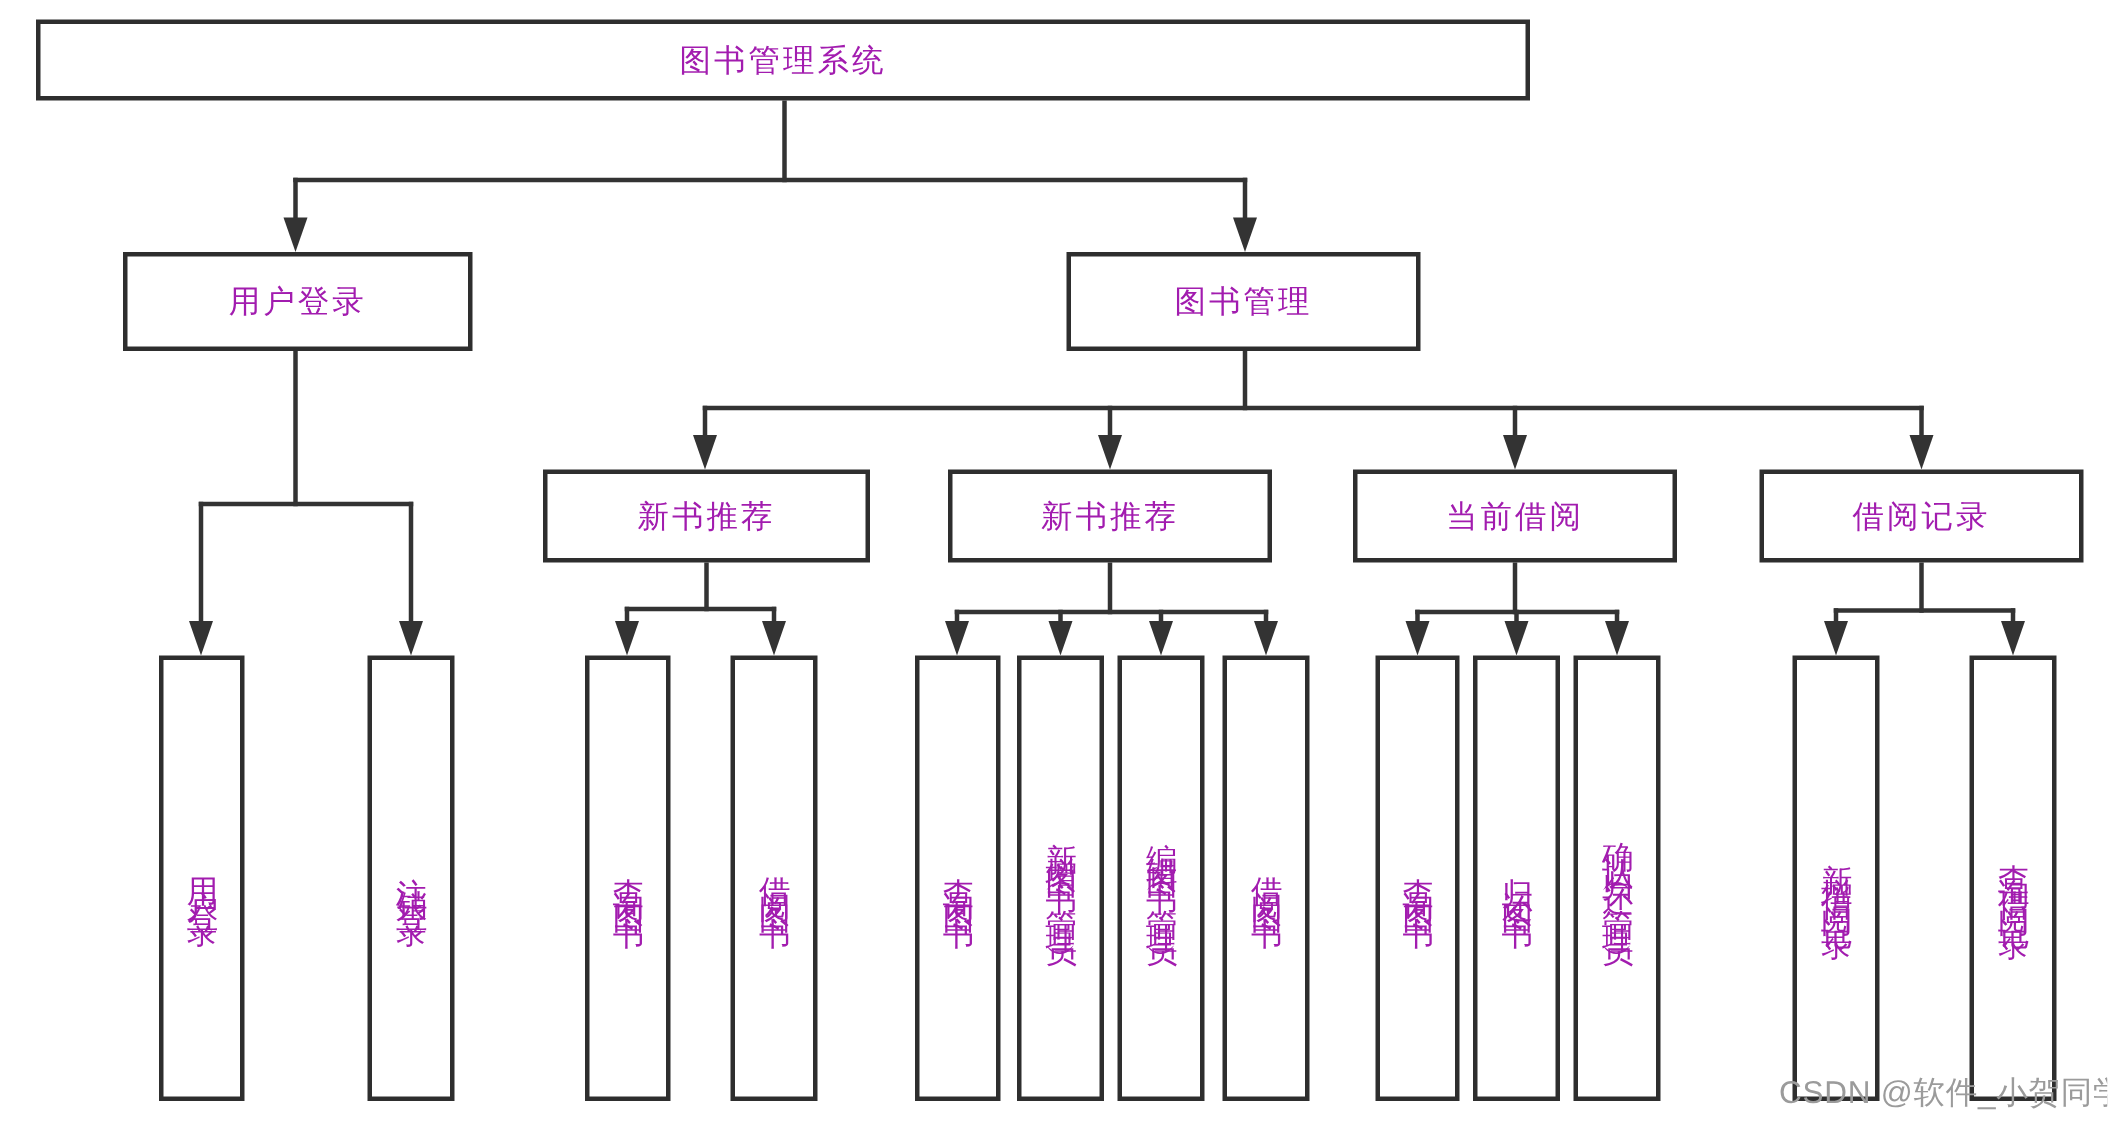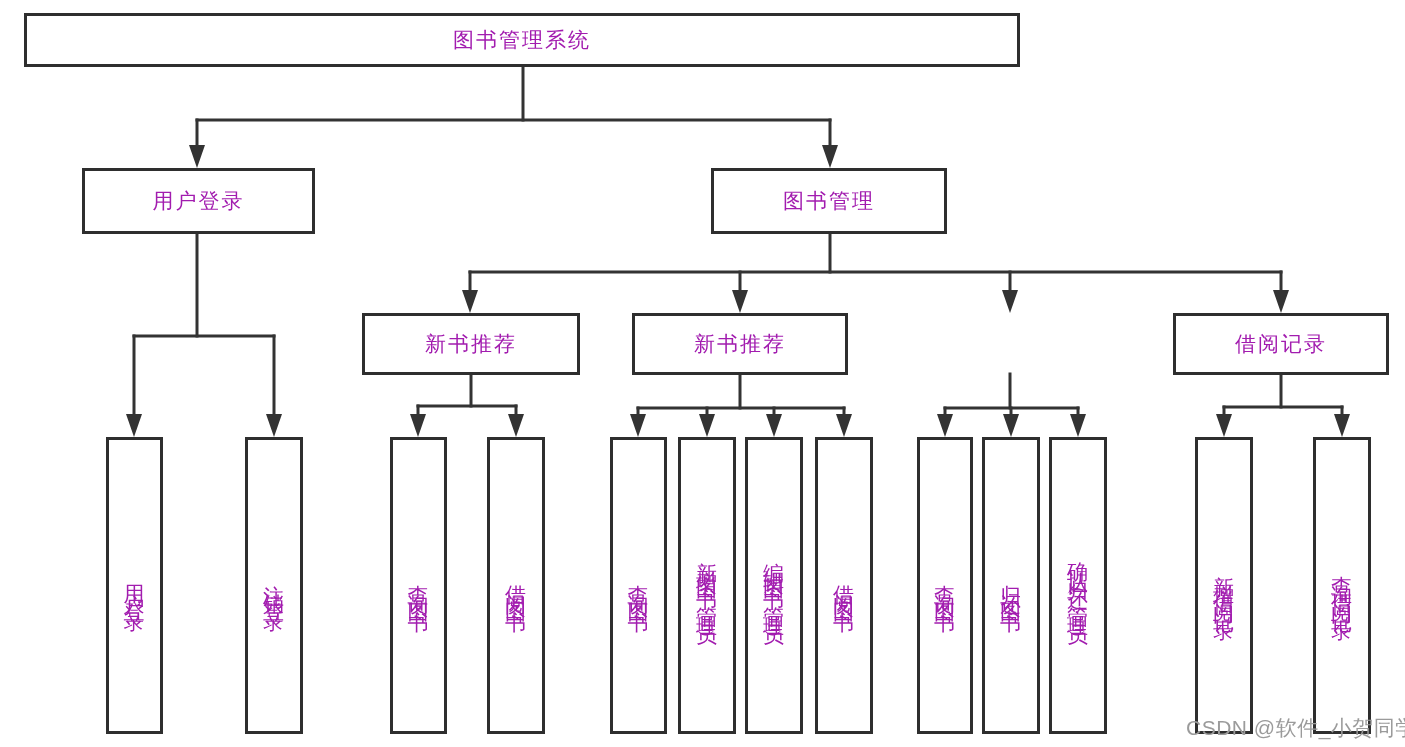--- a/index.html
+++ b/index.html
@@ -110,20 +110,21 @@
       <polygon points="1334,414 1350,414 1342,437" fill="#333333"></polygon>
     </svg>
 
   <div class="node h" style="left:24px; top:13px; width:996px; height:54px;">图书管理系统</div>
 
   <div class="node h" style="left:82px; top:168px; width:233px; height:66px;">用户登录</div>
   <div class="node h" style="left:711px; top:168px; width:236px; height:66px;">图书管理</div>
 
   <div class="node h" style="left:362px; top:313px; width:218px; height:62px;text-align:right;">新书推荐</div>
   <div class="node h" style="left:632px; top:313px; width:216px; height:62px;">新书推荐</div>
+  <div class="node h" style="left:902px; top:313px; width:216px; height:62px;">当前借阅</div>
   <div class="node h" style="left:1173px; top:313px; width:216px; height:62px;">借阅记录</div>
 
   <div class="node v" style="left:106px; top:437px; width:57px; height:297px;">用户登录</div>
   <div class="node v" style="left:245px; top:437px; width:58px; height:297px;">注销登录</div>
 
   <div class="node v" style="left:390px; top:437px; width:57px; height:297px;">查询图书</div>
   <div class="node v" style="left:487px; top:437px; width:58px; height:297px;">借阅图书</div>
 
   <div class="node v" style="left:610px; top:437px; width:57px; height:297px;">查询图书</div>
   <div class="node v" style="left:678px; top:437px; width:58px; height:297px;">新增图书（管理员）</div>

